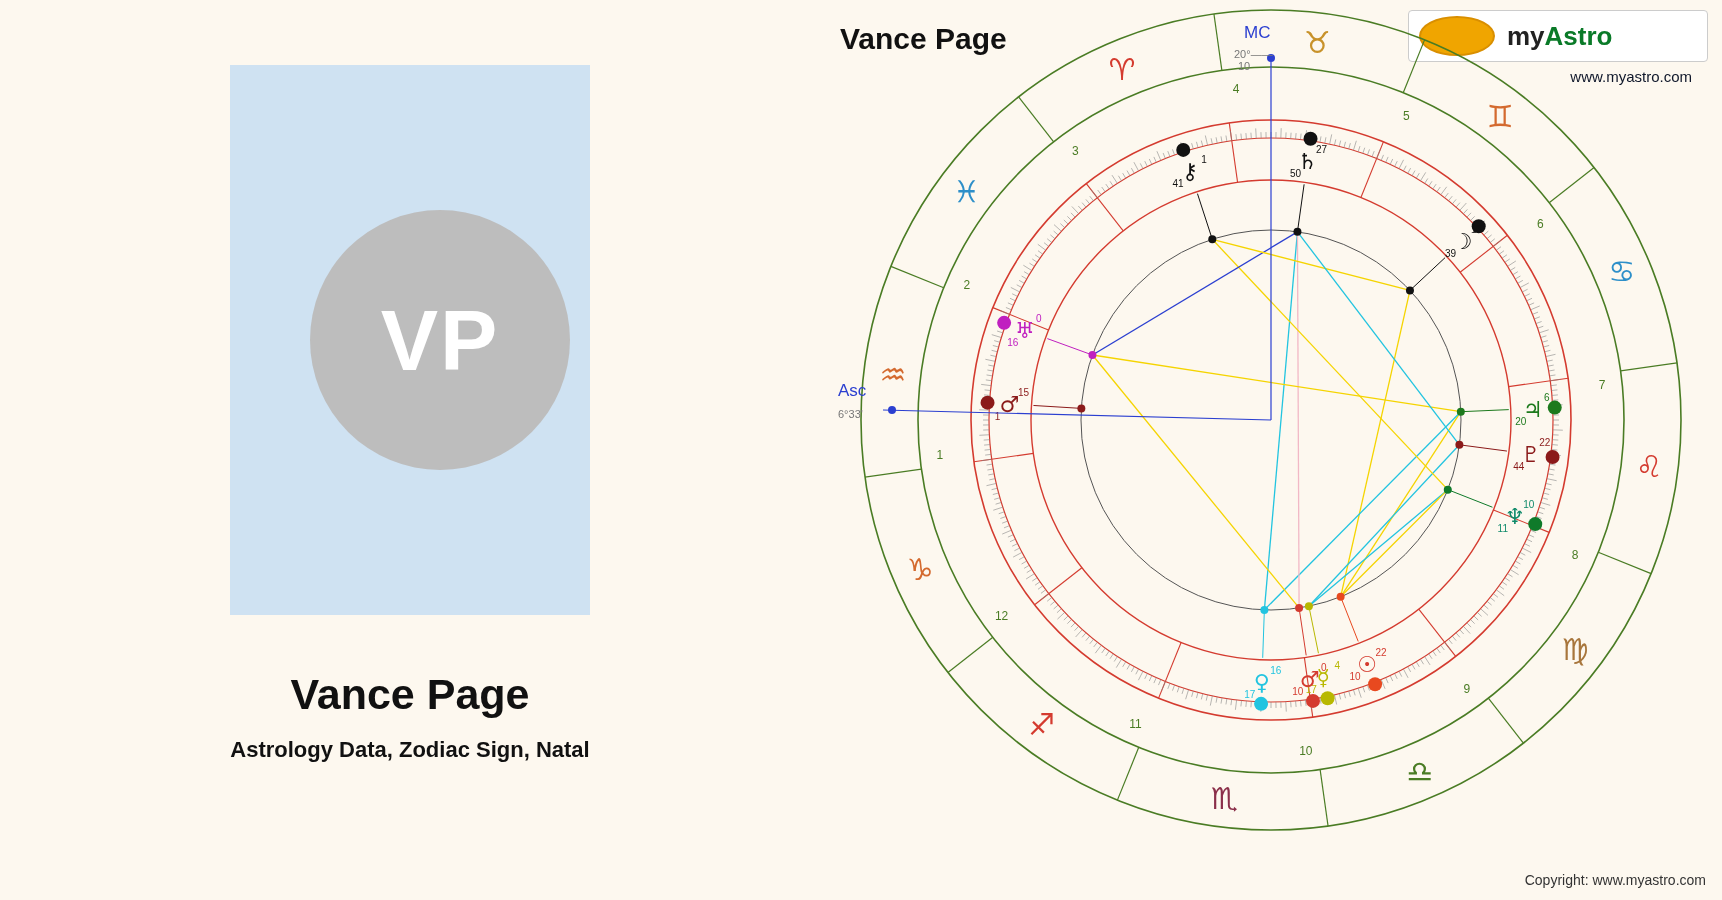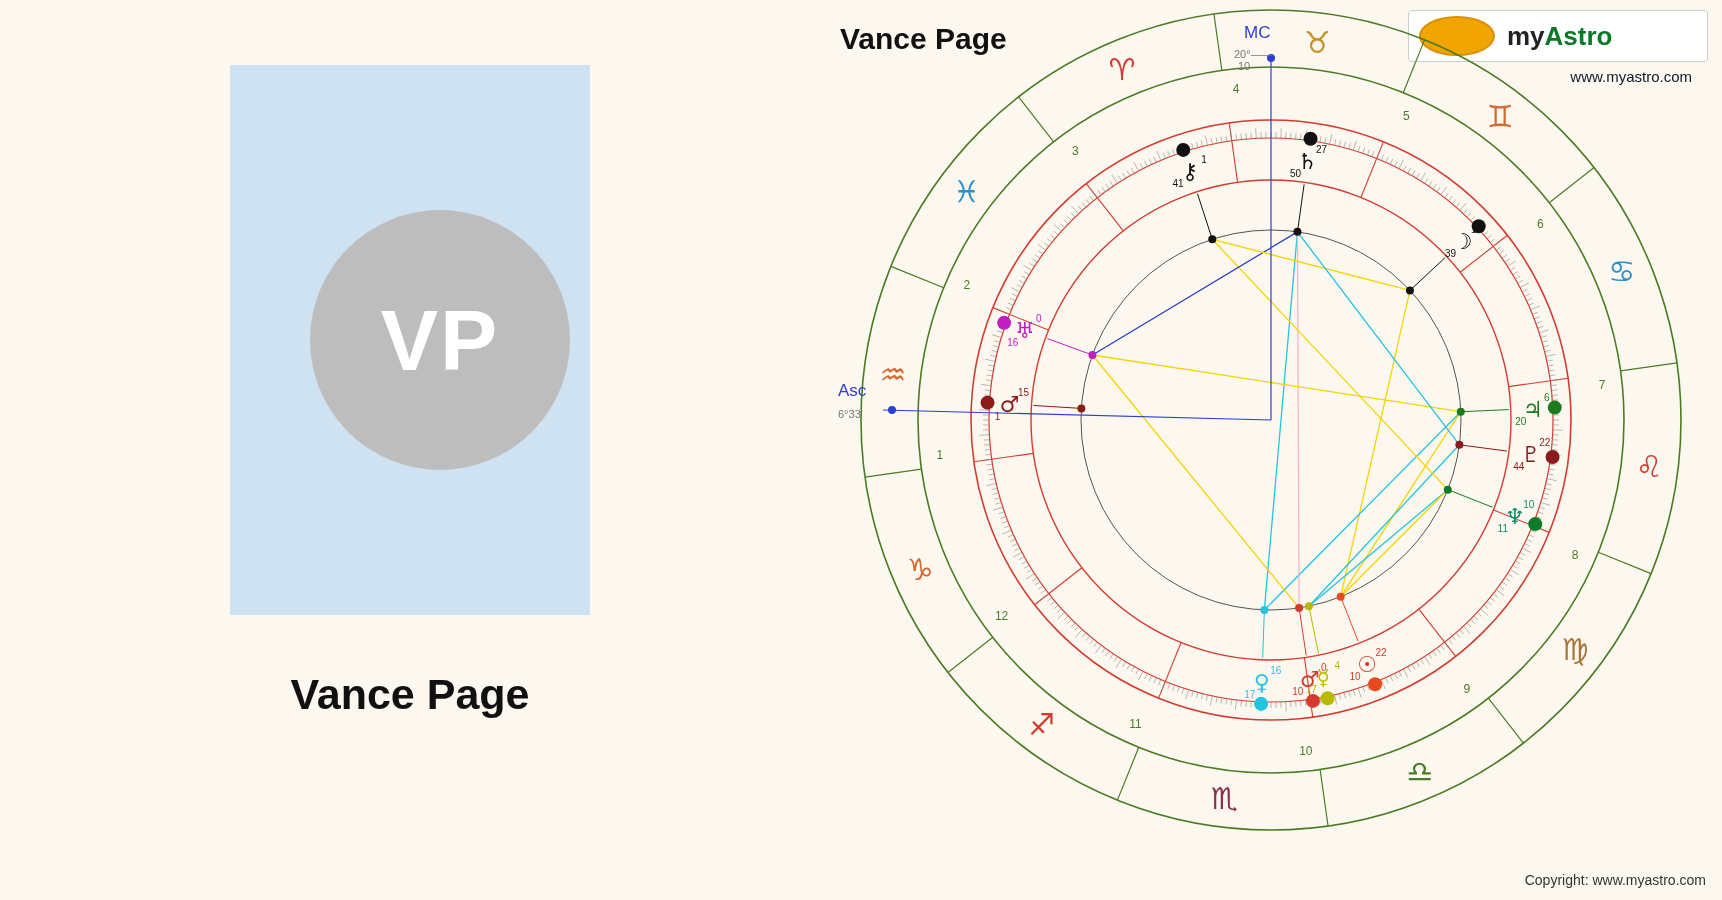--- a/index.html
+++ b/index.html
@@ -146,20 +146,21 @@
 <body>
 
 <div id="left-panel">
   <div id="avatar-card">
     <div id="avatar-circle">
       <span id="avatar-initials">VP</span>
     </div>
   </div>
   <div id="person-name">Vance Page</div>
   <div id="person-subtitle">
+    <div>Astrology Data, Zodiac Sign, Natal</div>
   </div>
 </div>
 
 <div id="chart-title">Vance Page</div>
 
 <div id="brand-badge">
   <div id="brand-oval"></div>
   <div id="brand-text">
     <span>my</span><span class="accent">Astro</span>
   </div>

